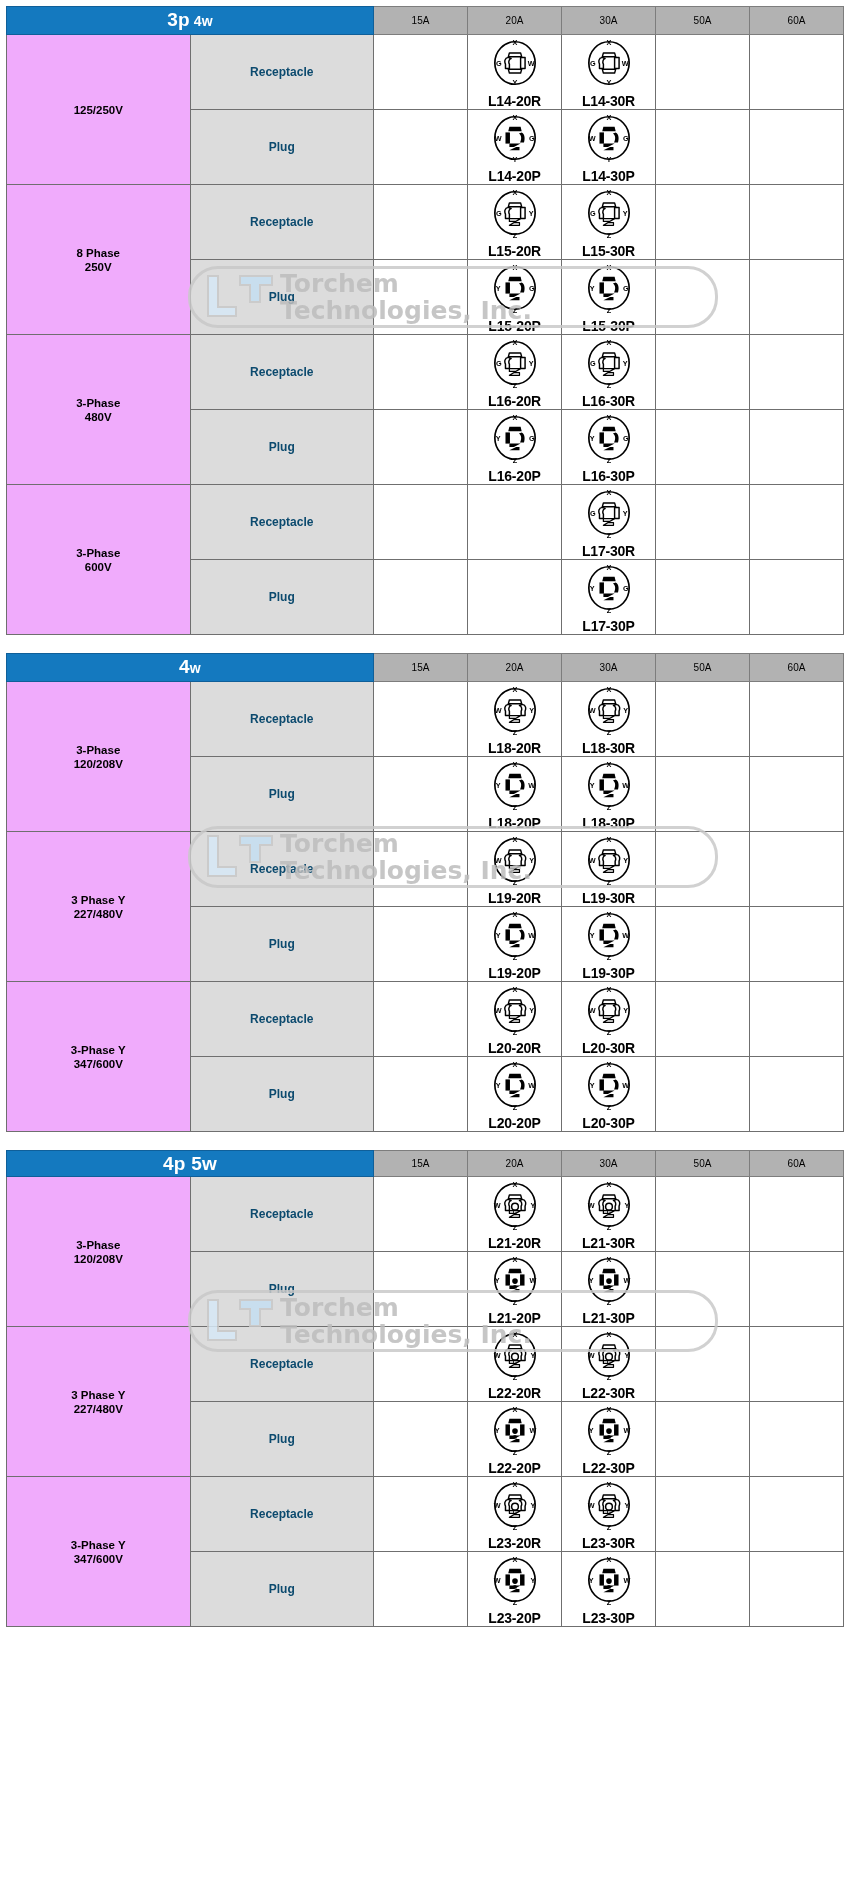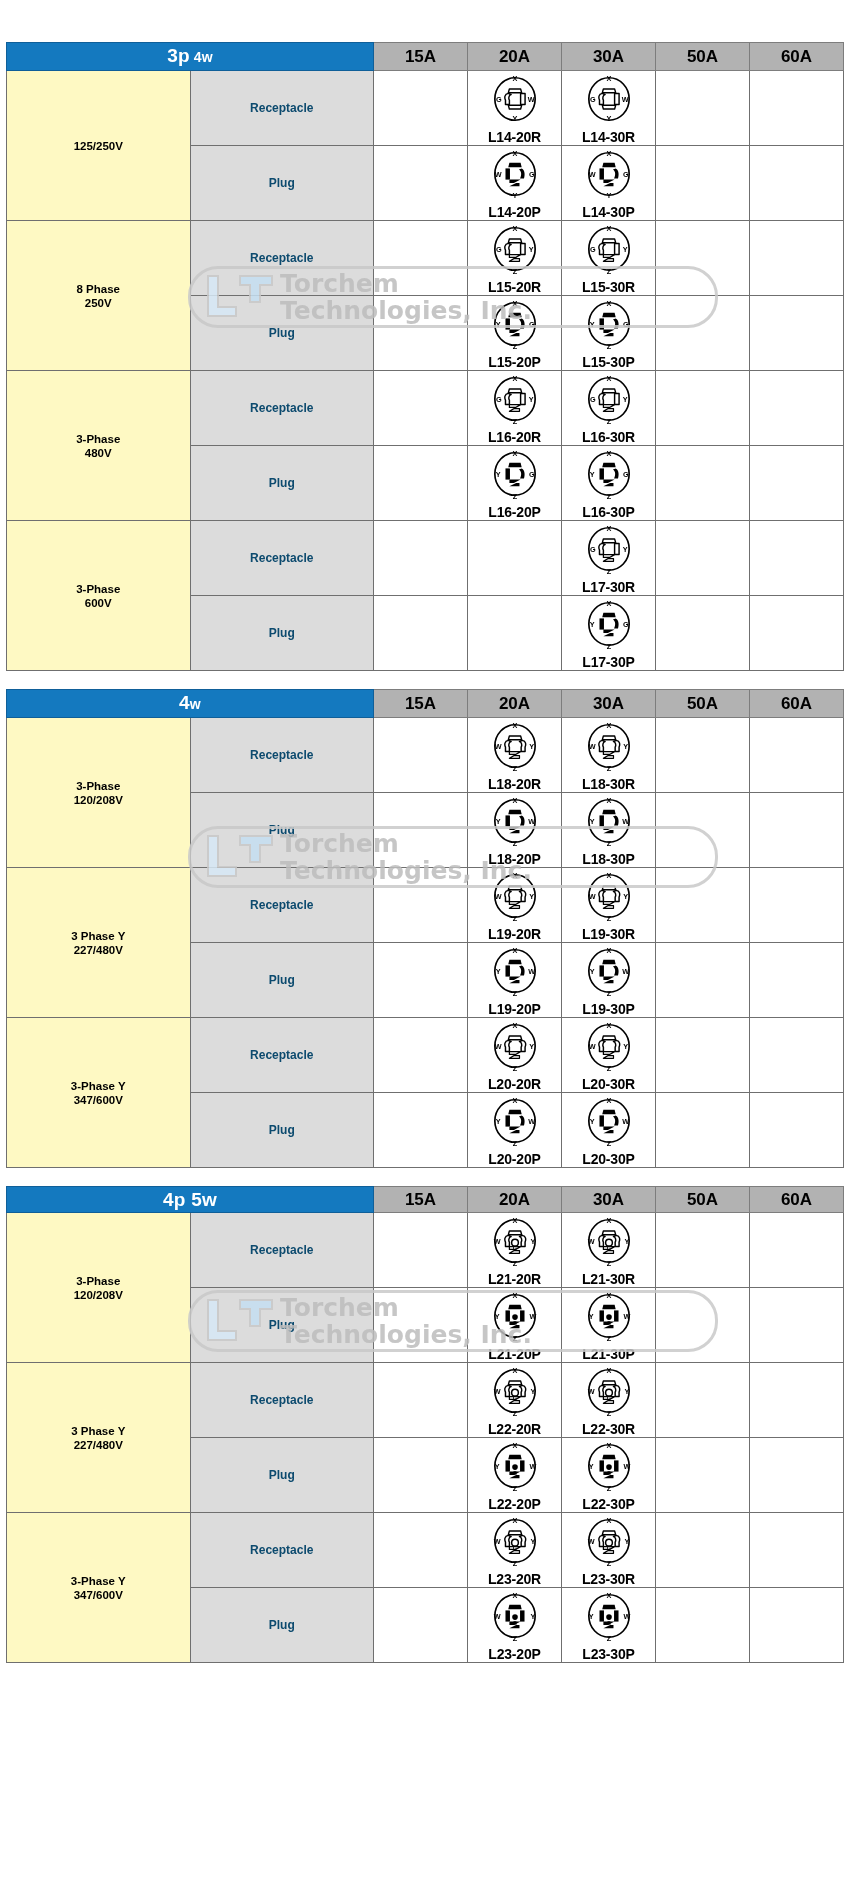--- a/index.html
+++ b/index.html
@@ -8,21 +8,21 @@
     background: #ffffff;
     font-family: "Liberation Sans", sans-serif;
   }
   #page {
     position: relative;
     width: 850px;
     height: 1900px;
     background: #ffffff;
     overflow: hidden;
   }
-  .tables-wrap { padding: 6px 22px 0 6px; margin-top: 36px; }
+  .tables-wrap { padding: 6px 22px 0 6px; }
 
   table.nema {
     border-collapse: collapse;
     table-layout: fixed;
     width: 838px;
     margin-bottom: 18px;
     border: 1px solid #000;
   }
   table.nema td, table.nema th {
     border: 1px solid #6f6f6f;
@@ -39,30 +39,30 @@
     font-size: 19px;
     letter-spacing: .2px;
     height: 25px;
     line-height: 25px;
     border: 1px solid #0f5f99 !important;
   }
   .hdr-title .small { font-size: 14px; }
   .hdr-amp {
     background: #b2b2b2;
     color: #000;
-    font-weight: bold;
-    font-size: 17px;
+    font-weight: normal;
+    font-size: 10px;
     height: 25px;
     line-height: 25px;
     border: 1px solid #7d7d7d !important;
   }
 
   
   td.voltage {
-    background: #fef9c3;
+    background: #f0abfc;
     font-weight: bold;
     font-size: 11.5px;
     line-height: 14px;
     color: #000;
     width: 74px;
     padding: 2px 1px;
   }
   td.devtype {
     background: #dcdcdc;
     font-weight: bold;

